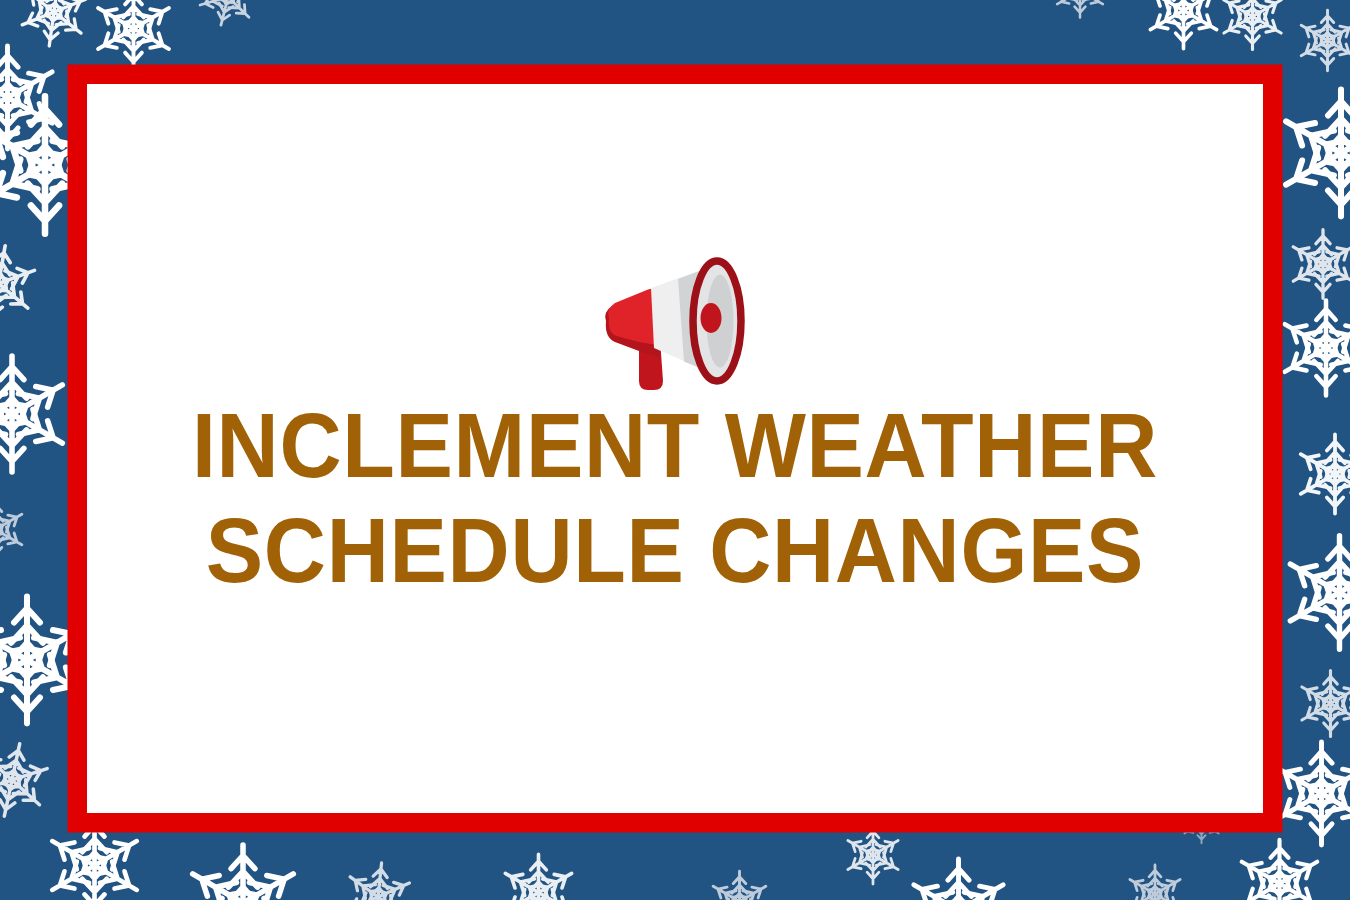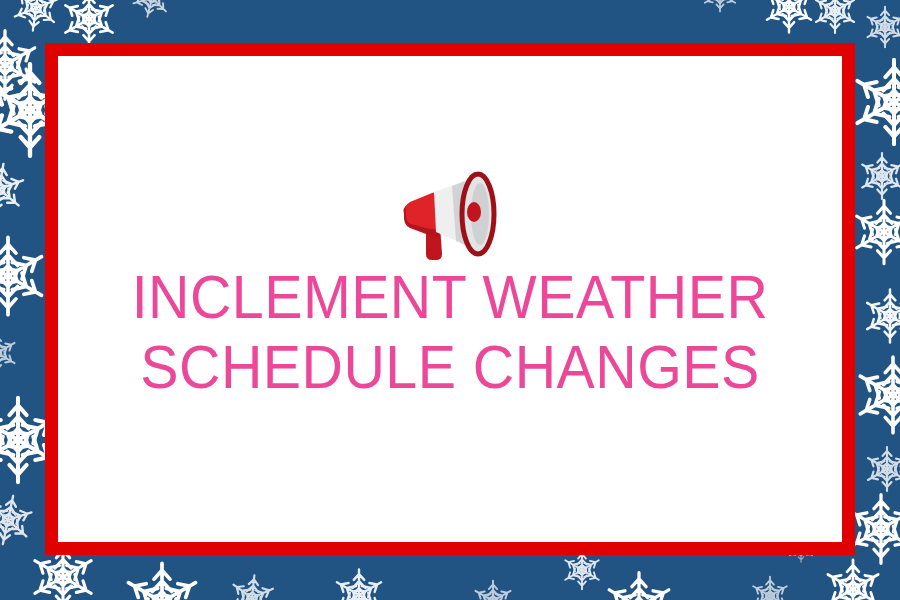--- a/index.html
+++ b/index.html
@@ -56,22 +56,22 @@
     transform: translateX(-50%);
     width: 120px;
     height: 100px;
   }
   .headline {
     position: absolute;
     left: 0;
     right: 0;
     top: 206px;
     text-align: center;
-    color: #ec4899;
-    font-weight: 400;
+    color: #a16207;
+    font-weight: 700;
     font-size: 61px;
     line-height: 70px;
     letter-spacing: 0.5px;
     font-stretch: condensed;
     text-transform: uppercase;
     -webkit-font-smoothing: antialiased;
   }
   .headline .line {
     display: block;
     white-space: nowrap;

